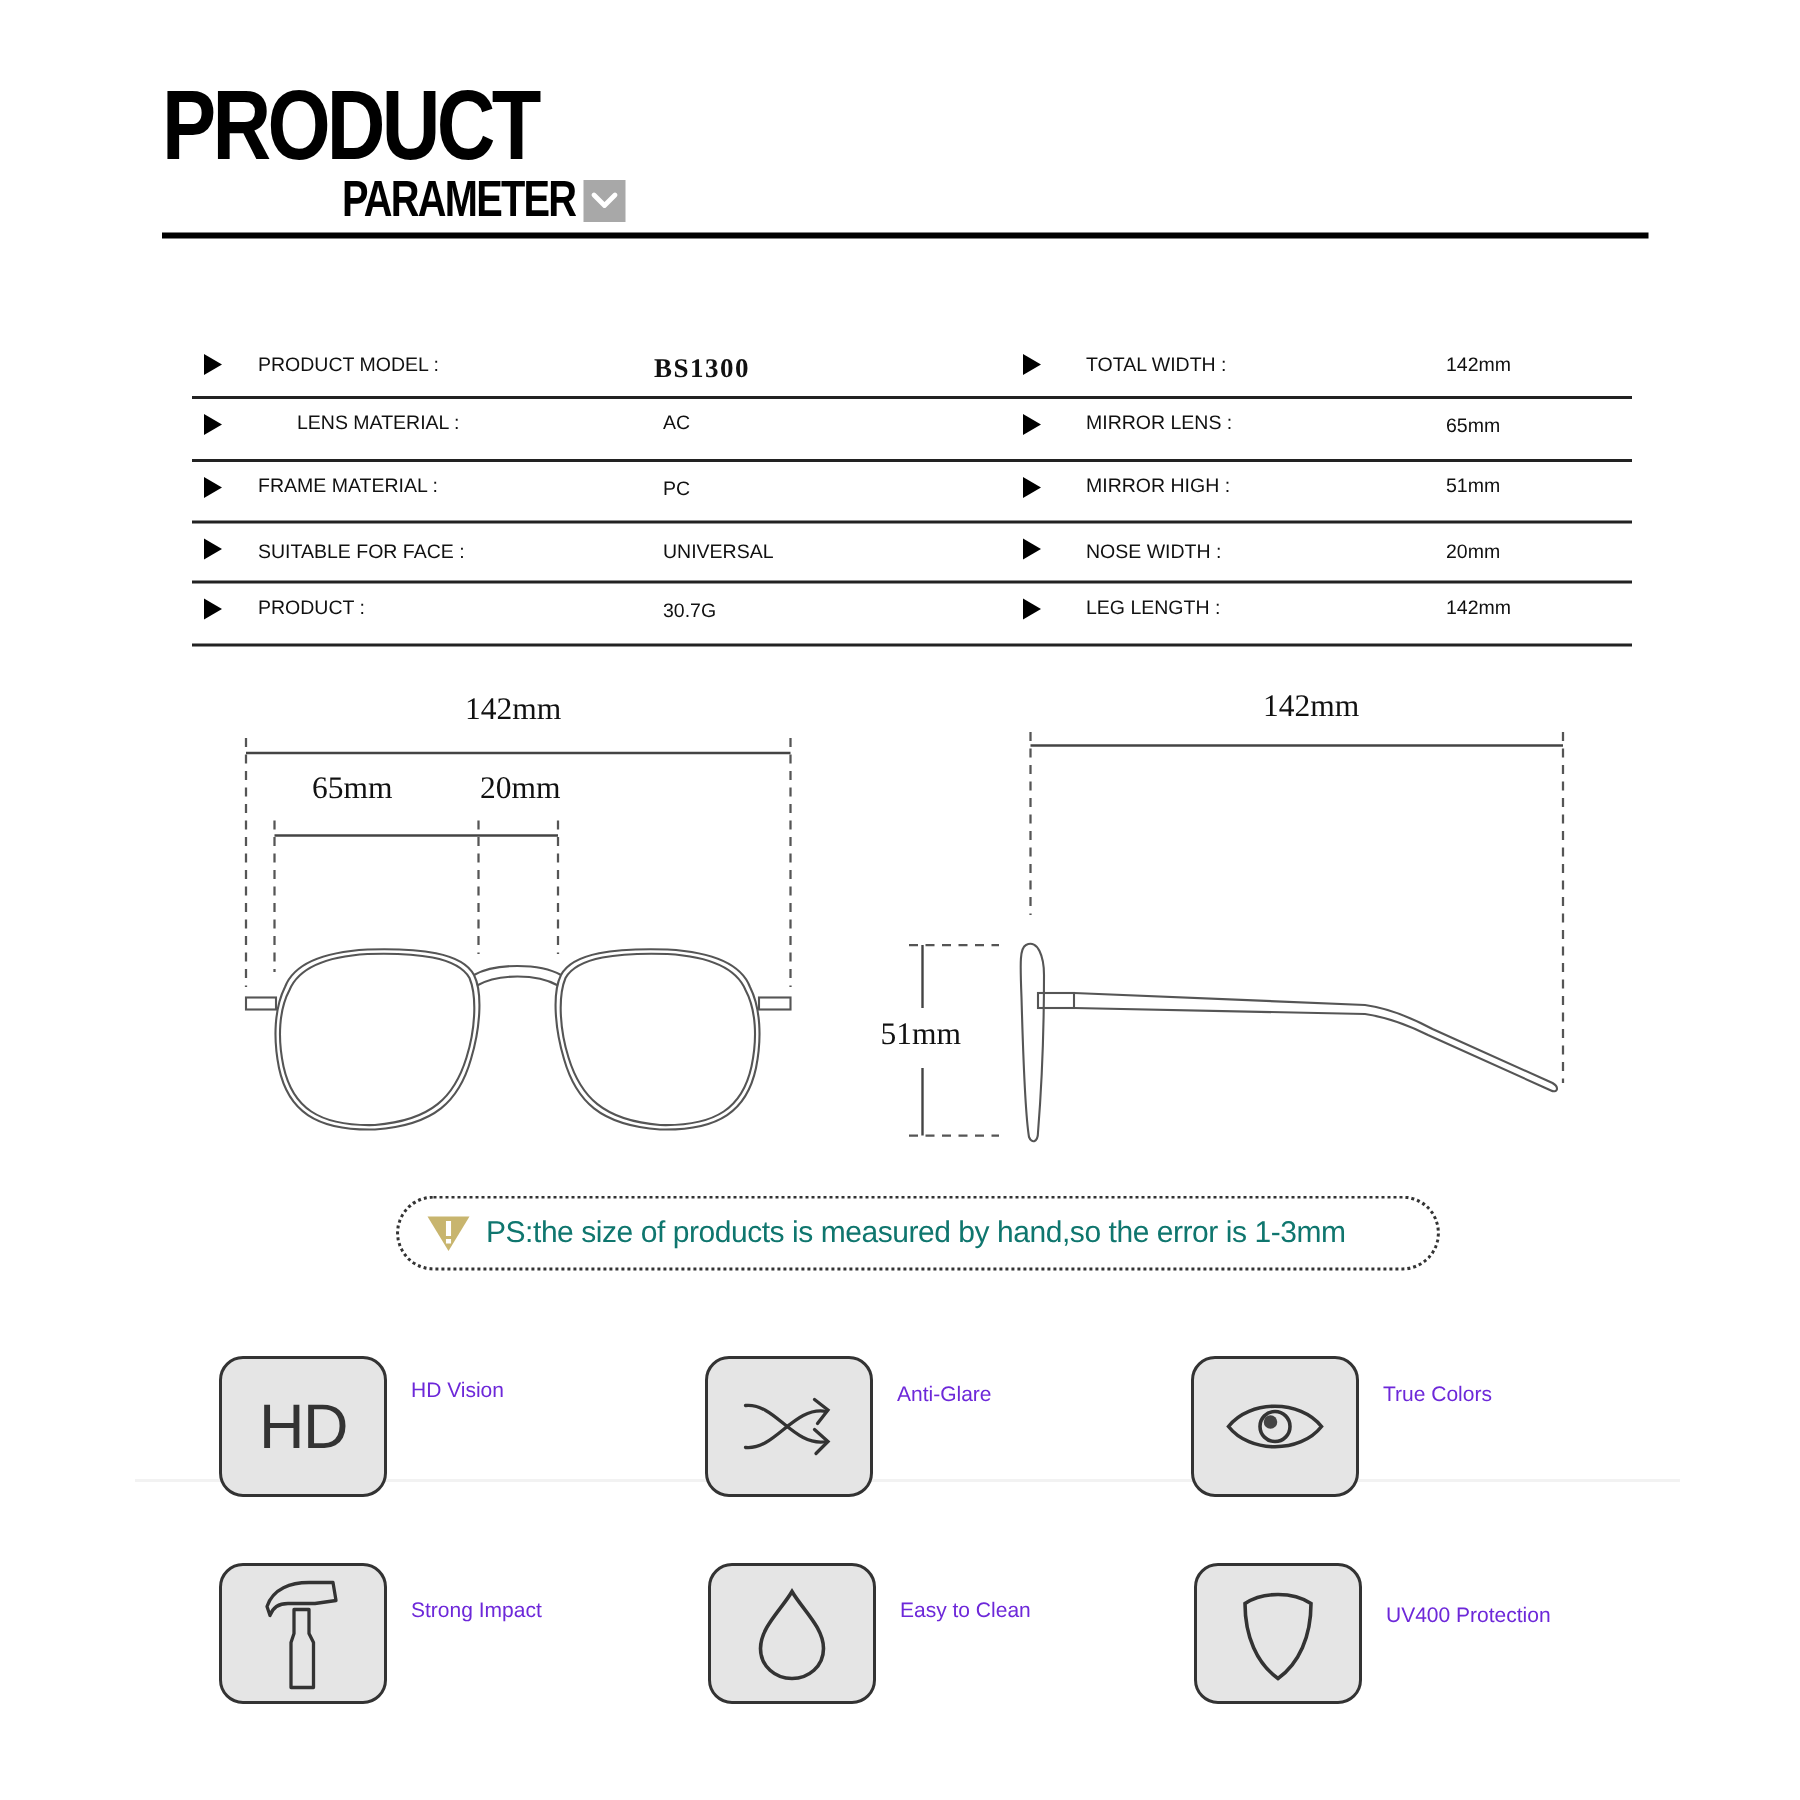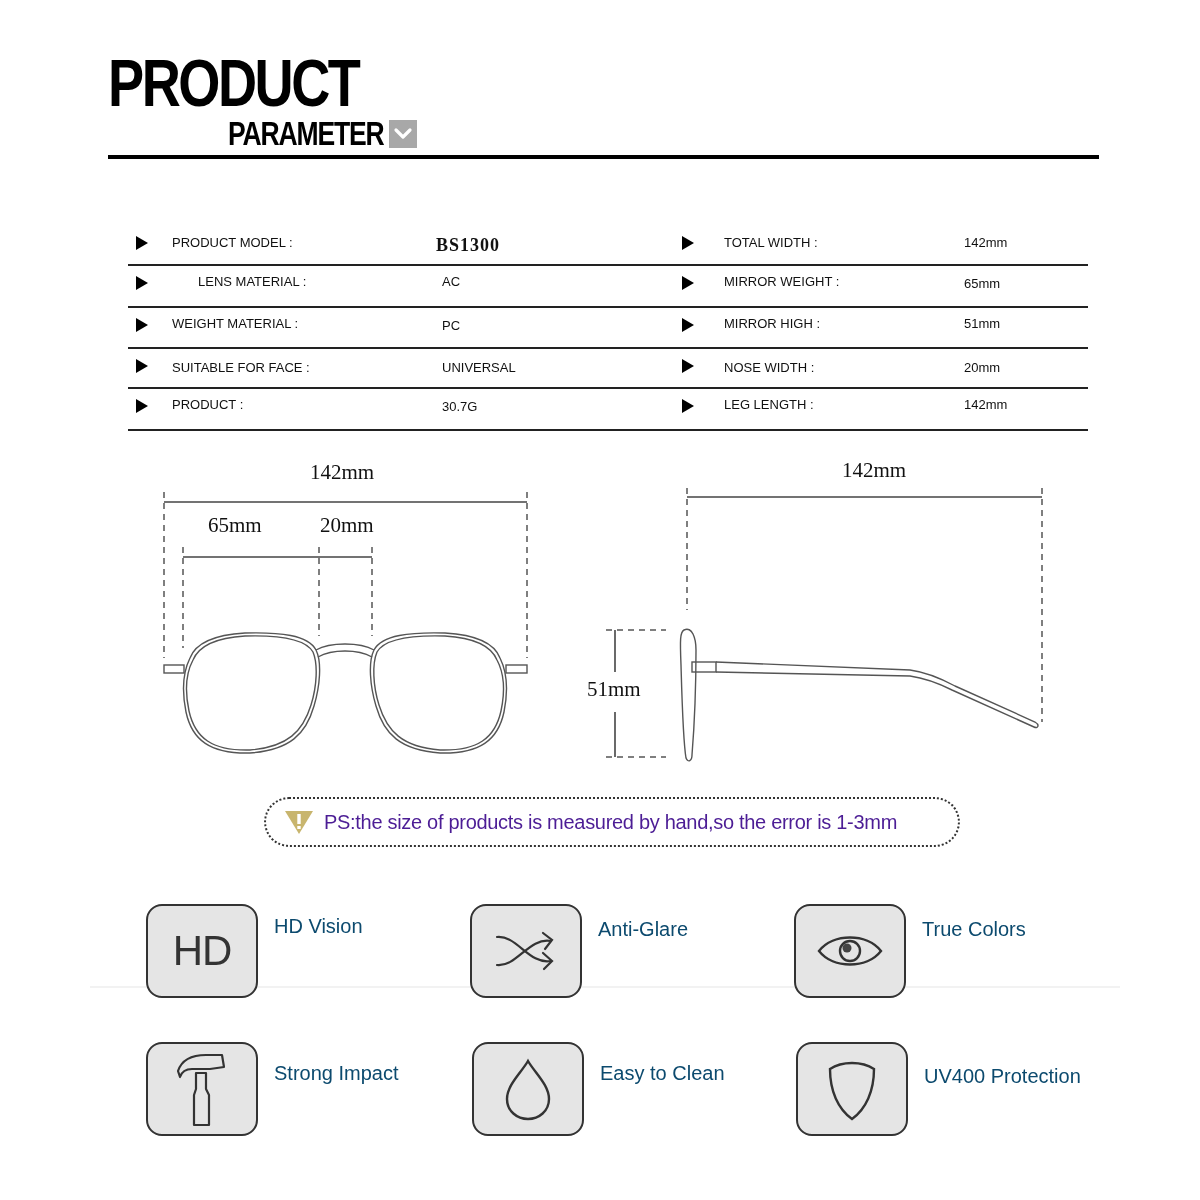--- a/index.html
+++ b/index.html
@@ -39,30 +39,30 @@
 
     
     .dim-label { font-family: "Liberation Serif", "DejaVu Serif", serif; font-size: 21px; color: #111; }
     svg { display: block; }
 
     
     .note {
       left: 264px; top: 797px; width: 696px; height: 50px; border: 2.5px dotted #333;
       border-radius: 26px; display: flex; align-items: center; padding-left: 18px;
     }
-    .note-text { font-size: 20px; color: #4c1d95; margin-left: 10px; letter-spacing: -0.3px; }
+    .note-text { font-size: 20px; color: #0f766e; margin-left: 10px; letter-spacing: -0.3px; }
 
     
     .feat-line { height: 2px; background: #f2f2f2; }
     .feat { display: flex; align-items: center; }
     .feat-box {
       width: 112px; height: 94px; border: 2.5px solid #333; border-radius: 16px;
       display: flex; align-items: center; justify-content: center; background: #e5e5e5; margin-top: 30px;
     }
-    .feat-label { font-size: 20px; color: #0c4a6e; margin-left: 16px; white-space: nowrap; }
+    .feat-label { font-size: 14px; color: #6d28d9; margin-left: 16px; white-space: nowrap; }
   </style>
 </head>
 <body>
 
 <div class="abs h-product">PRODUCT</div>
 <div class="abs h-param">PARAMETER</div>
 <div class="abs h-chev">
   <svg width="20" height="14" viewBox="0 0 20 14">
       <polyline points="3,3 10,10 17,3" fill="none" stroke="#fff" stroke-width="3.2" stroke-linecap="round" stroke-linejoin="round"></polyline>
     </svg>
@@ -76,26 +76,26 @@
     <span class="spec-cell model-val" style="left:308px;top:7px;">BS1300</span>
     <span class="tri" style="left:554px;top:8px;"></span>
     <span class="spec-cell" style="left:596px;top:7px;">TOTAL WIDTH :</span>
     <span class="spec-cell" style="left:836px;top:7px;">142mm</span>
   </div>
   <div class="spec-row">
     <span class="tri" style="left:8px;"></span>
     <span class="spec-cell" style="left:58px;margin-left:12px;">LENS MATERIAL :</span>
     <span class="spec-cell" style="left:314px;">AC</span>
     <span class="tri" style="left:554px;"></span>
-    <span class="spec-cell" style="left:596px;">MIRROR WEIGHT :</span>
+    <span class="spec-cell" style="left:596px;">MIRROR LENS :</span>
     <span class="spec-cell" style="left:836px;top:10px;">65mm</span>
   </div>
   <div class="spec-row">
     <span class="tri" style="left:8px;"></span>
-    <span class="spec-cell" style="left:44px;">WEIGHT MATERIAL :</span>
+    <span class="spec-cell" style="left:44px;">FRAME MATERIAL :</span>
     <span class="spec-cell" style="left:314px;top:10px;">PC</span>
     <span class="tri" style="left:554px;"></span>
     <span class="spec-cell" style="left:596px;text-align:right;">MIRROR HIGH :</span>
     <span class="spec-cell" style="left:836px;">51mm</span>
   </div>
   <div class="spec-row" style="height:40px;">
     <span class="tri" style="left:8px;"></span>
     <span class="spec-cell" style="left:44px;top:11px;text-align:center;">SUITABLE FOR FACE :</span>
     <span class="spec-cell" style="left:314px;top:11px;">UNIVERSAL</span>
     <span class="tri" style="left:554px;"></span>

